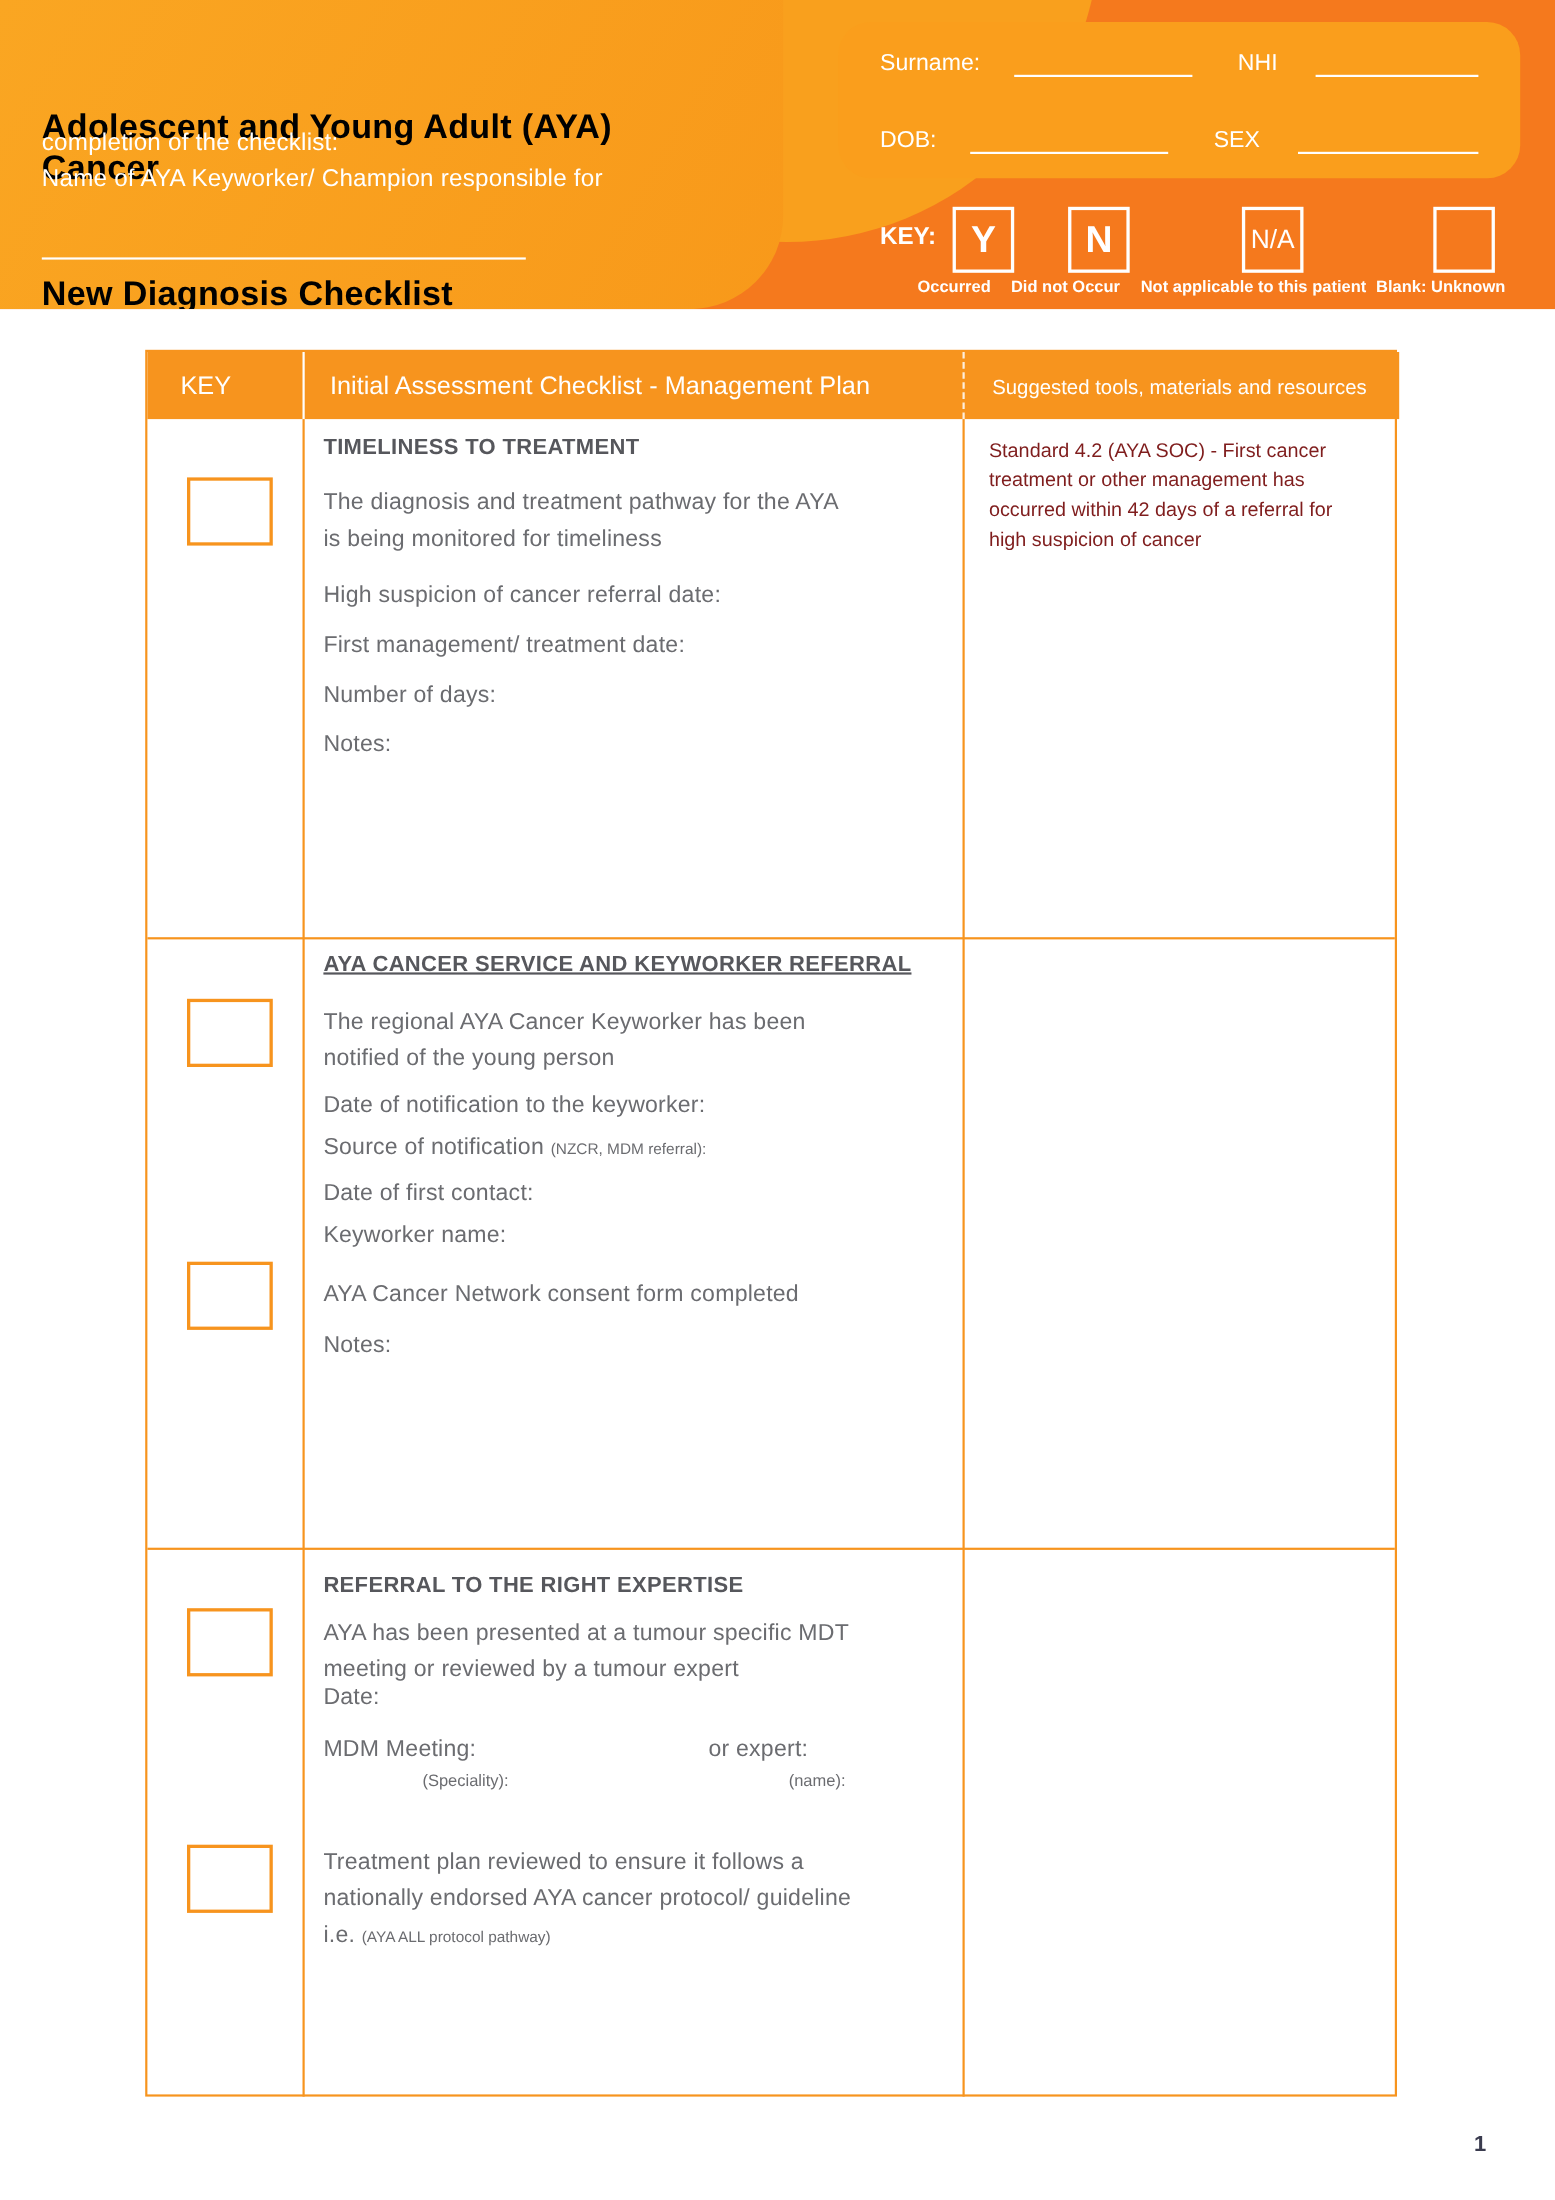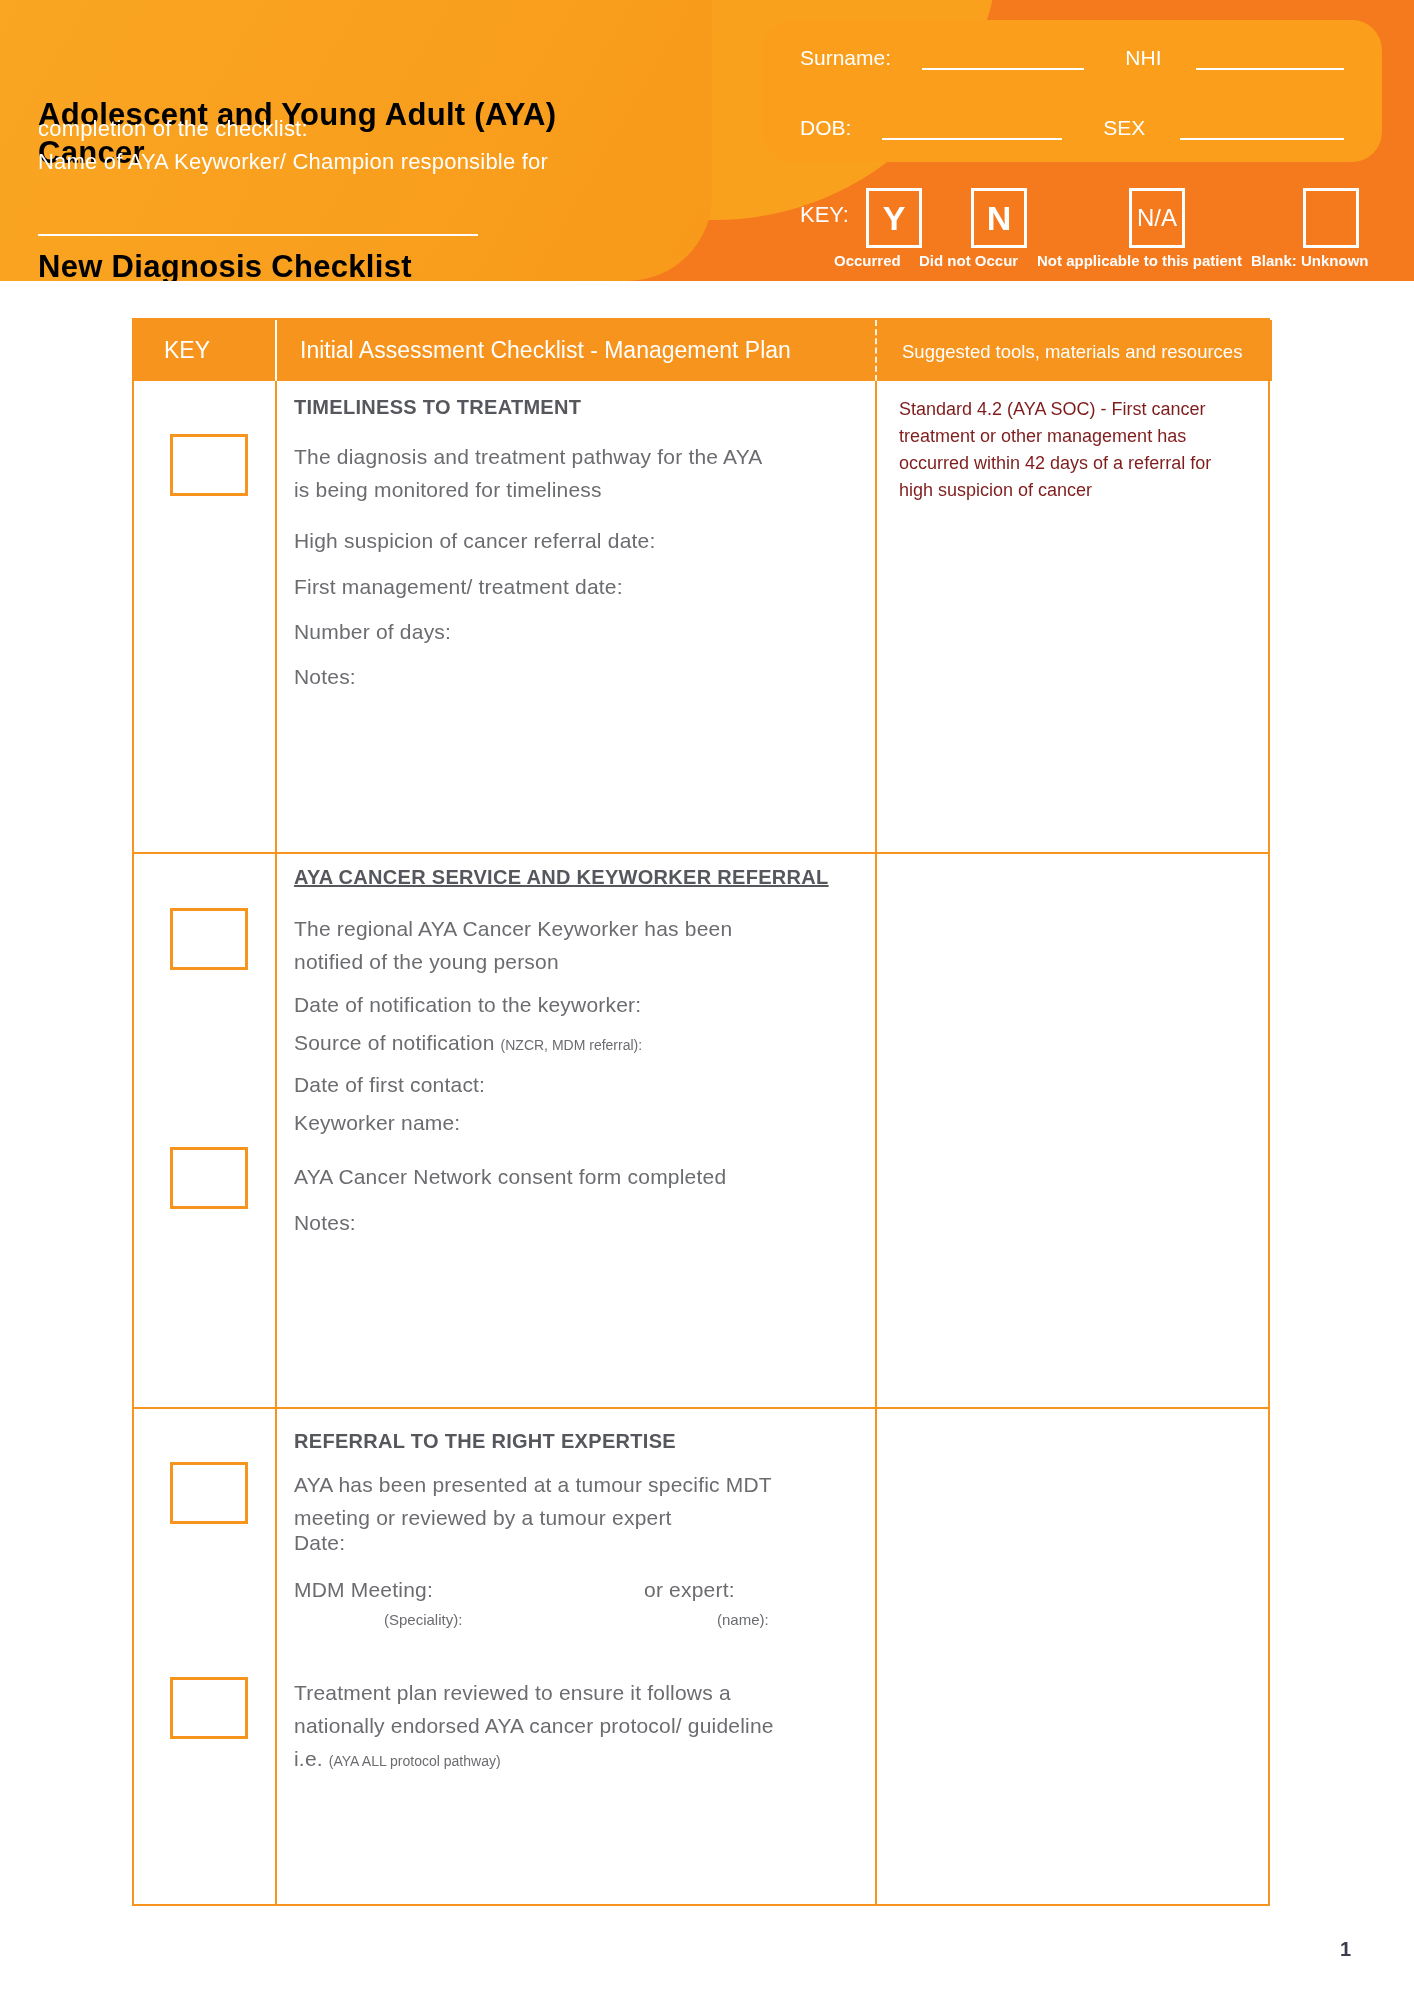--- a/index.html
+++ b/index.html
@@ -20,21 +20,21 @@
 
   .patient-box{position:absolute;left:762px;top:20px;width:620px;height:142px;background:#FA9E1C;
                border-radius:30px;box-sizing:border-box;padding:26px 38px 22px 38px;
                display:flex;flex-direction:column;justify-content:space-between;color:#fff;}
   .p-row{display:flex;align-items:flex-end;font-size:21px;line-height:24px;gap:31px;}
   .pline{border-bottom:2px solid #fff;height:22px;}
   .pl-1{flex:1.1;} .pl-2{flex:1.0;margin-left:4px;}
   .p-label{white-space:pre;}
   .p-label.mid{margin-left:10px;}
 
-  .key-label{position:absolute;left:800px;top:202px;color:#fff;font-weight:400;font-size:22px;}
+  .key-label{position:absolute;left:800px;top:202px;color:#fff;font-weight:700;font-size:22px;}
   .kbox{position:absolute;top:188px;width:56px;height:60px;border:3px solid #fff;box-sizing:border-box;
         display:flex;align-items:center;justify-content:center;color:#fff;font-weight:700;font-size:34px;}
   .kbox.na{font-size:24px;font-weight:400;}
   .klabel{position:absolute;top:252px;color:#fff;font-weight:700;font-size:15px;}
 
   
   .tbl{position:absolute;left:132px;top:318px;width:1138px;height:1588px;
        border:2px solid #F7941E;box-sizing:border-box;}
   .thead{position:absolute;left:0;top:0;width:1138px;height:61px;background:#F7941E;}
   .th-key{position:absolute;left:30px;top:17px;color:#fff;font-size:23px;}

